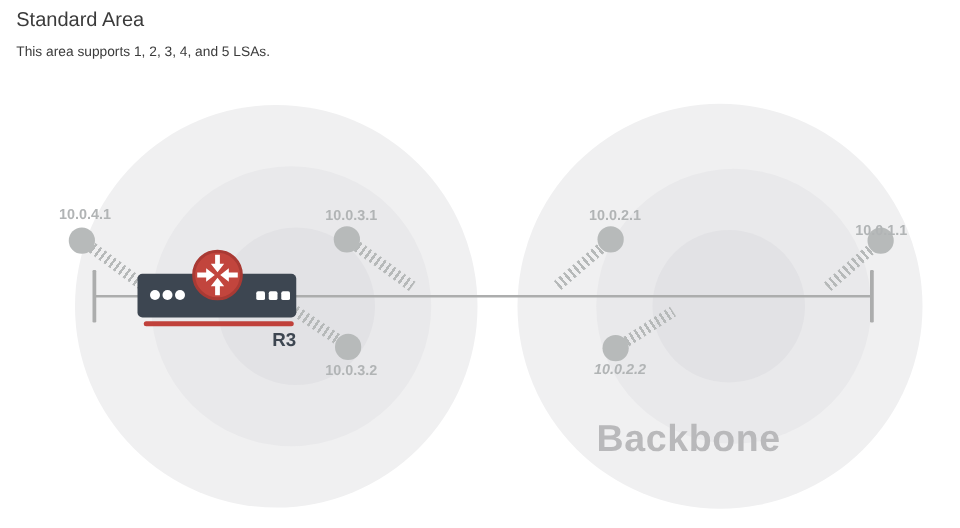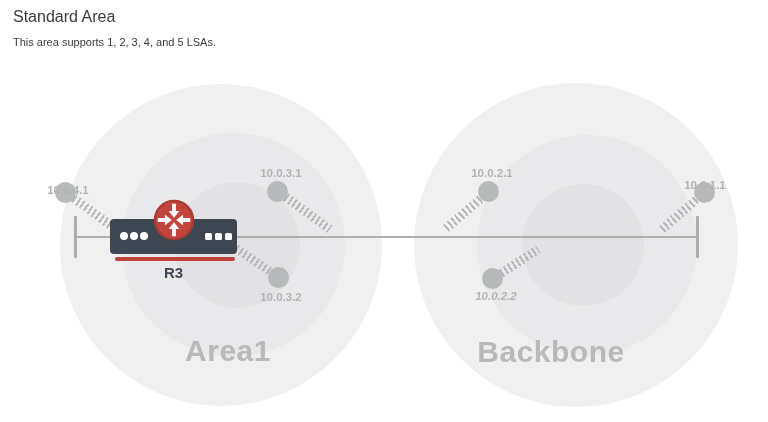--- a/index.html
+++ b/index.html
@@ -38,59 +38,58 @@
 
   .ep-dot{position:absolute;width:21px;height:21px;border-radius:50%;background:#b7baba;}
   #dot-1{left:55px;top:182px;}
   #dot-2{left:267px;top:181px;}
   #dot-3{left:268px;top:267px;}
   #dot-4{left:478px;top:181px;}
   #dot-5{left:482px;top:268px;}
   #dot-6{left:694px;top:182px;}
 
   .ep-label{position:absolute;width:90px;text-align:center;font-size:11.5px;font-weight:bold;color:#b1b4b5;}
-  #ip-1{left:23px;top:184px;}
+  #ip-1{left:23px;top:166px;}
   #ip-2{left:236px;top:167px;}
   #ip-3{left:236px;top:291px;}
   #ip-4{left:447px;top:167px;}
   #ip-5{left:451px;top:290px;font-style:italic;}
   #ip-6{left:660px;top:167px;margin-top:12px;}
 
   .router{position:absolute;width:127px;height:35px;}
   #router-r3{left:110px;top:219px;}
   #router-r1{left:322px;top:219px;}
   #router-r2{left:536px;top:219px;}
   .r-body{position:absolute;inset:0;background:#3d4651;border-radius:4px;}
   .r-dots{position:absolute;left:10px;top:13px;display:flex;gap:2px;}
   .r-dots i{width:8px;height:8px;border-radius:50%;background:#ffffff;display:block;}
   .r-squares{position:absolute;right:5px;top:14px;display:flex;gap:3px;}
   .r-squares i{width:7px;height:7px;border-radius:1.5px;background:#ffffff;display:block;}
   .r-icon{position:absolute;left:50%;top:-20px;transform:translateX(-50%);}
   .r-underline{position:absolute;left:5px;top:37.5px;width:120px;height:4.5px;
                background:#c0413b;border-radius:2.5px;}
-  .r-label{position:absolute;top:45px;width:100%;text-align:center;
+  .r-label{position:absolute;top:45px;width:100%;text-align:right;
            font-size:15px;font-weight:bold;color:#3d4651;}
 </style>
 </head>
 <body>
 
 <div class="page">
   <div class="title">Standard Area</div>
   <div class="subtitle">This area supports 1, 2, 3, 4, and 5 LSAs.</div>
 
   <div class="diagram">
 
     <div class="circle" id="a1-outer"></div>
     <div class="circle" id="a1-mid"></div>
     <div class="circle" id="a1-inner"></div>
     <div class="circle" id="a2-outer"></div>
     <div class="circle" id="a2-mid"></div>
     <div class="circle" id="a2-inner"></div>
 
-    <div class="area-label" id="a1-label">Area1</div>
     <div class="area-label" id="a2-label">Backbone</div>
 
     <div class="hline"></div>
     <div class="vbar" id="bar-left"></div>
     <div class="vbar" id="bar-right"></div>
 
     <div class="hatch" id="link-1"></div>
     <div class="hatch" id="link-2"></div>
     <div class="hatch" id="link-3"></div>
     <div class="hatch" id="link-4"></div>

